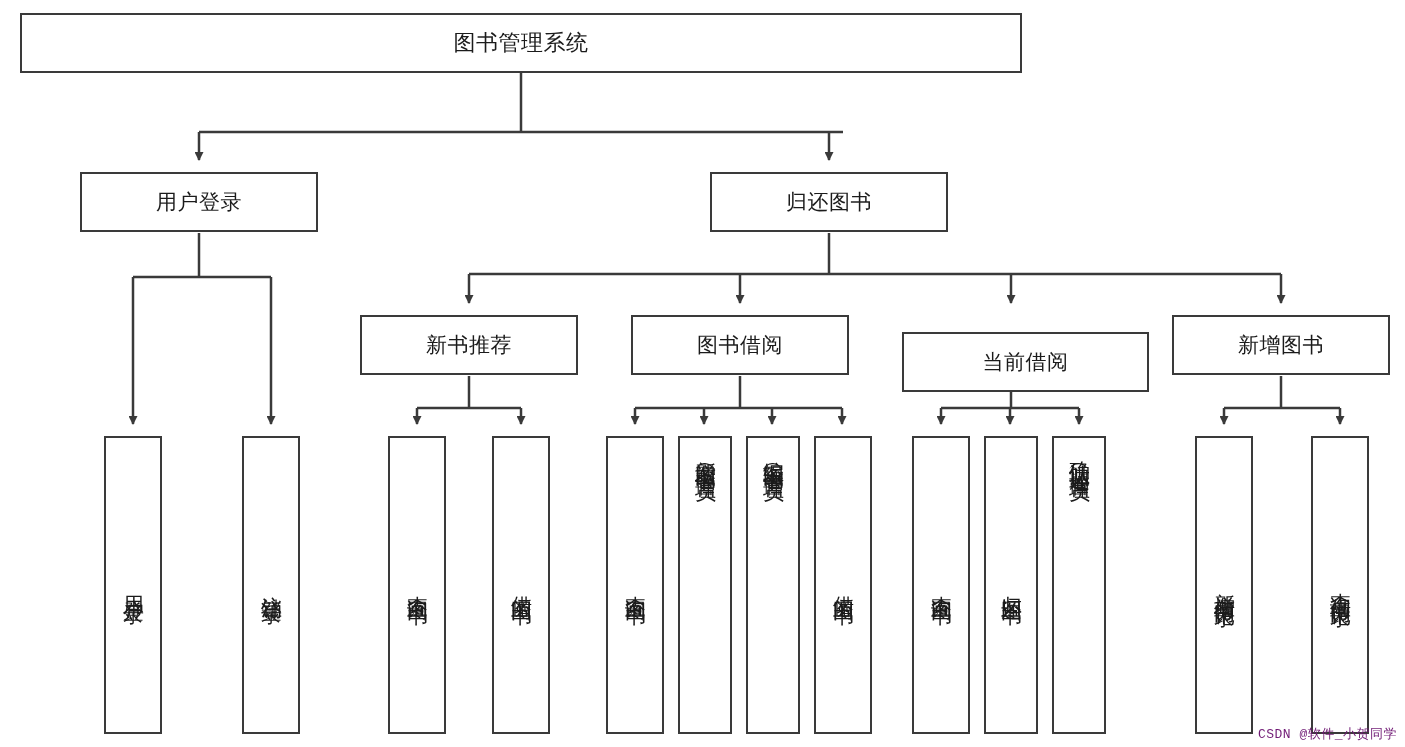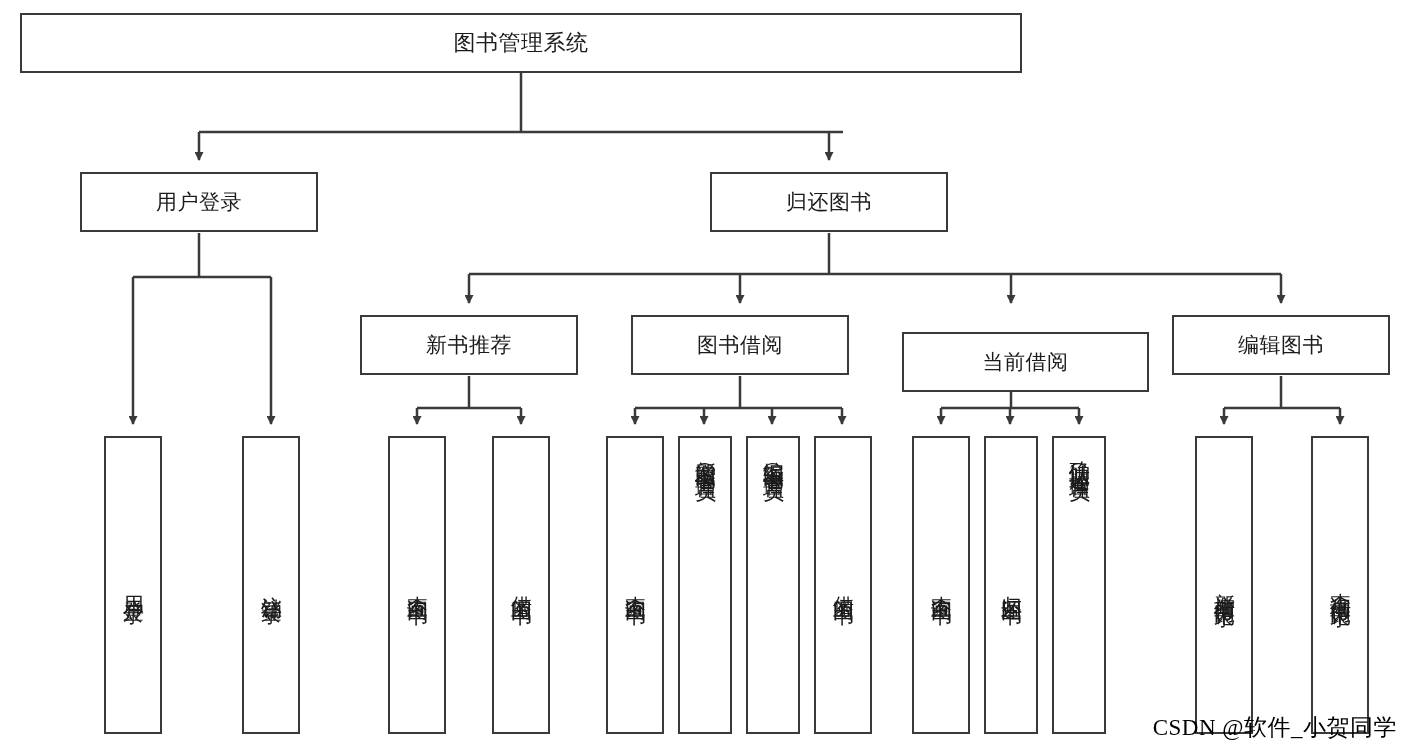--- a/index.html
+++ b/index.html
@@ -69,26 +69,26 @@
   }
   
   .node.vert.center-v {
     align-items: center;
     padding-top: 0;
   }
   .watermark {
     position: absolute;
     right: 8px;
     bottom: 4px;
-    font-size: 23px;
-    color: #000000;
+    font-size: 13px;
+    color: #701a75;
     letter-spacing: 0.5px;
     white-space: nowrap;
     z-index: 6;
-    font-family: Liberation Serif, serif;
+    font-family: Liberation Mono, monospace;
   }
 </style>
 </head>
 <body>
 
 <div id="diagram-root">
 
   <svg class="connector-layer" viewBox="0 0 1405 747" xmlns="http://www.w3.org/2000/svg">
     <defs>
       <marker id="arrowhead" markerWidth="9" markerHeight="9" refX="8" refY="4.5" orient="auto" markerUnits="userSpaceOnUse">
@@ -153,21 +153,21 @@
   <div class="node horiz" style="left:631px; top:315px; width:218px; height:60px;">
     <span class="node-label">图书借阅</span>
   </div>
   <div class="node horiz" style="left:360px; top:315px; width:218px; height:60px;">
     <span class="node-label">新书推荐</span>
   </div>
   <div class="node horiz" style="left:902px; top:332px; width:247px; height:60px;">
     <span class="node-label">当前借阅</span>
   </div>
   <div class="node horiz" style="left:1172px; top:315px; width:218px; height:60px;">
-    <span class="node-label">编辑图书</span>
+    <span class="node-label">新增图书</span>
   </div>
 
   <div class="node vert center-v" style="left:104px; top:436px; width:58px; height:298px;">
     <span class="node-label">用户登录</span>
   </div>
   <div class="node vert center-v" style="left:242px; top:436px; width:58px; height:298px;">
     <span class="node-label">注销登录</span>
   </div>
 
   <div class="node vert center-v" style="left:388px; top:436px; width:58px; height:298px;">

